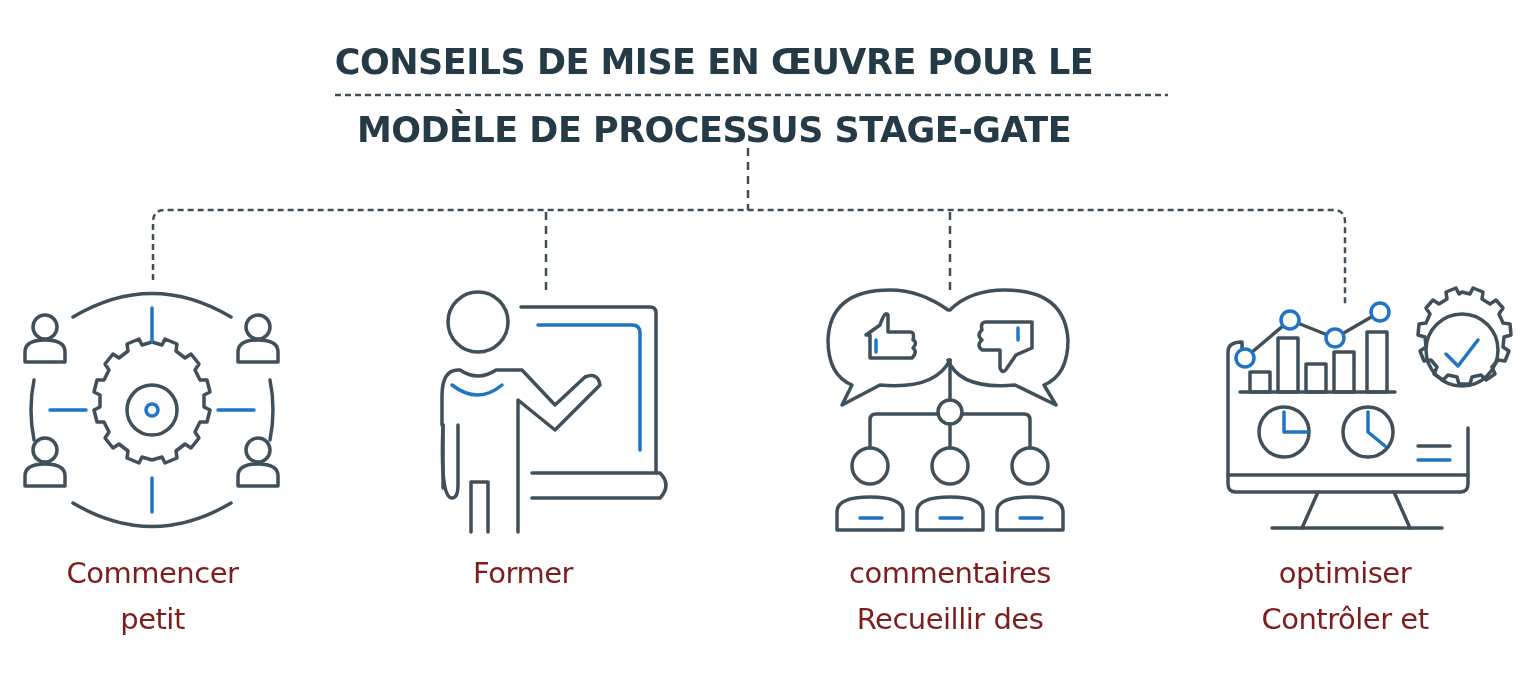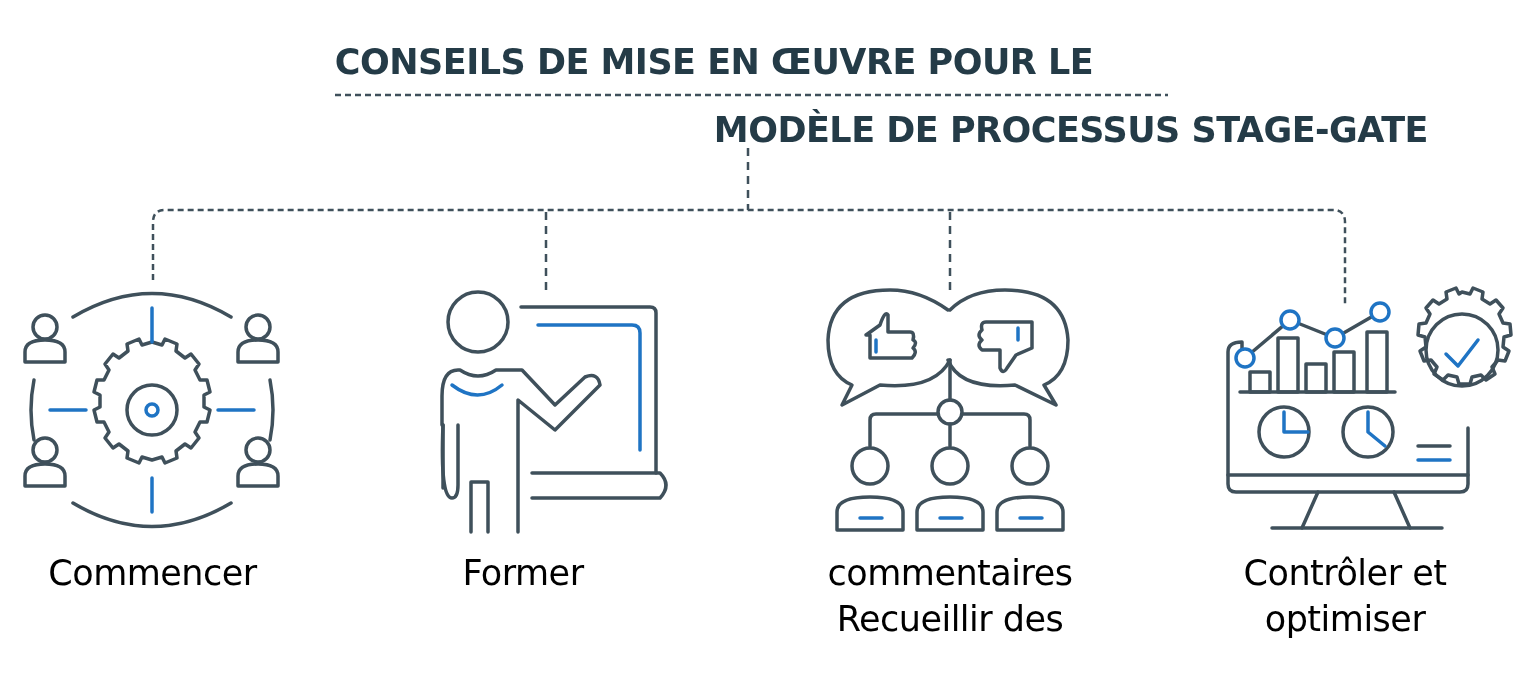--- a/index.html
+++ b/index.html
@@ -2,25 +2,25 @@
 <html><head>
 <meta charset="utf-8">
 <style>
   html, body { margin: 0; padding: 0; background: #ffffff; }
   body { width: 1536px; height: 683px; position: relative; overflow: hidden;
          font-family: "Liberation Sans", sans-serif; color: #243b47; }
   .title-line { position: absolute; left: 0; width: 1428px; text-align: center;
                 font-family: "DejaVu Sans", sans-serif; font-weight: bold;
                 font-size: 35px; letter-spacing: -0.5px; color: #243b47; }
   #t1 { top: 42px; }
-  #t2 { top: 110px; text-align: right; }
+  #t2 { top: 110px; }
   svg.connectors { position: absolute; left: 0; top: 0; }
   .icon { position: absolute; }
   .label { position: absolute; text-align: center; font-family: "DejaVu Sans", sans-serif;
-           font-size: 35px; line-height: 46px; color: #000000; letter-spacing: -0.5px; }
+           font-size: 29px; line-height: 46px; color: #7f1d1d; letter-spacing: -0.5px; }
   .label span { display: block; }
 </style>
 </head>
 <body>
 
 <div id="t1" class="title-line">CONSEILS DE MISE EN ŒUVRE POUR LE</div>
 <div id="t2" class="title-line">MODÈLE DE PROCESSUS STAGE-GATE</div>
 
 <svg class="connectors" width="1536" height="683">
   <g fill="none" stroke="#3f505b" stroke-width="2.5">
@@ -126,24 +126,25 @@
     <circle cx="170" cy="32" r="9" fill="#fff"></circle>
     <path d="M74 132 V152 H98"></path>
     <path d="M158 132 V152 L175 166"></path>
     <line x1="208" y1="180" x2="240" y2="180"></line>
     <polyline points="236,74 248,86 268,60"></polyline>
   </g>
 </svg>
 
 <div class="label" style="left:15px;top:550px;width:275px">
   <span>Commencer</span>
+  <span>petit</span>
 </div>
 <div class="label" style="left:398px;top:550px;width:250px">
   <span>Former</span>
 </div>
 <div class="label" style="left:800px;top:550px;width:300px">
   <span>commentaires</span>
   <span>Recueillir des</span>
 </div>
 <div class="label" style="left:1210px;top:550px;width:270px">
+  <span>optimiser</span>
   <span>Contrôler et</span>
-  <span>optimiser</span>
 </div>
 
 </body></html>

